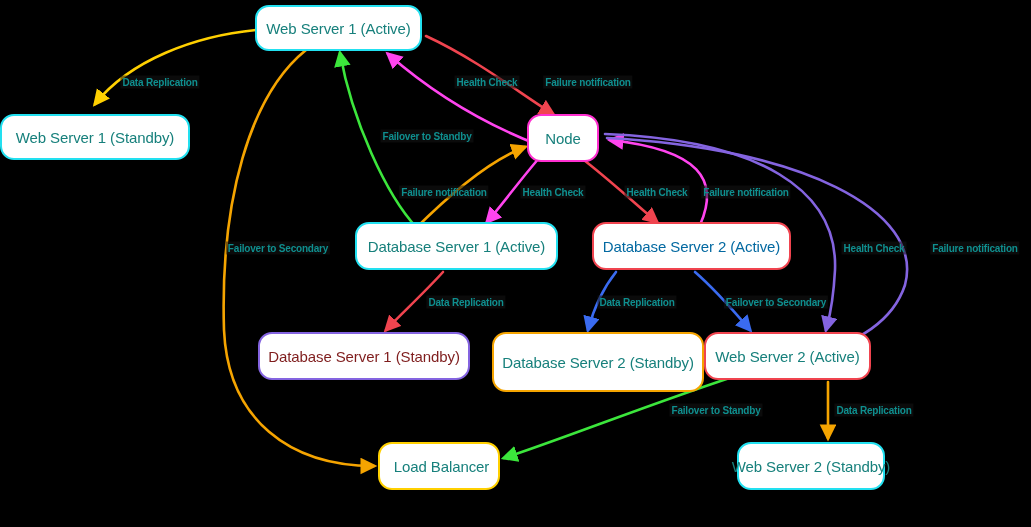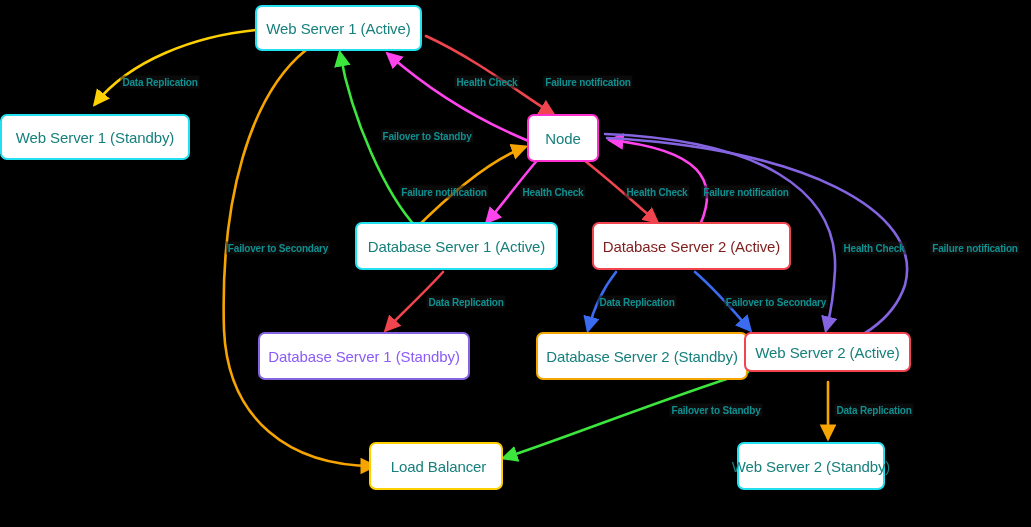--- a/index.html
+++ b/index.html
@@ -26,21 +26,21 @@
     top: 0;
     width: 1031px;
     height: 527px;
   }
   .node-box {
     position: absolute;
     box-sizing: border-box;
     background: #ffffff;
     border-style: solid;
     border-width: 2.5px;
-    border-radius: 7px;
+    border-radius: 14px;
     display: flex;
     align-items: center;
     justify-content: center;
     color: #17807c;
     font-size: 15px;
     font-family: "Liberation Sans", sans-serif;
     white-space: nowrap;
     padding: 0 14px;
     letter-spacing: -0.1px;
   }
@@ -103,25 +103,25 @@
         <path d="M 607 138 C 800 148 925 210 905 285 C 890 330 840 348 805 356" fill="none" stroke="#8464e0" stroke-width="2.6" stroke-linecap="round" marker-end="url(#m-purple)"></path>
         <path d="M 748 372 C 660 400 560 440 504 458" fill="none" stroke="#3ce63c" stroke-width="2.6" stroke-linecap="round" marker-end="url(#m-green)"></path>
         <path d="M 828 382 C 828 405 828 425 828 438" fill="none" stroke="#f5a400" stroke-width="2.6" stroke-linecap="round" marker-end="url(#m-orange)"></path>
       </g>
   </svg>
   <div id="node-container">
       <div class="node-box" style="left: 255px; top: 5px; width: 167px; height: 46px; border-color: rgb(34, 224, 240); color: rgb(23, 128, 124);">Web Server 1 (Active)</div>
       <div class="node-box" style="left: 0px; top: 114px; width: 190px; height: 46px; border-color: rgb(34, 224, 240); color: rgb(23, 128, 124); text-align: center;">Web Server 1 (Standby)</div>
       <div class="node-box" style="left: 527px; top: 114px; width: 72px; height: 48px; border-color: rgb(255, 47, 208); color: rgb(23, 128, 124);">Node</div>
       <div class="node-box" style="left: 355px; top: 222px; width: 203px; height: 48px; border-color: rgb(34, 224, 240); color: rgb(23, 128, 124);">Database Server 1 (Active)</div>
-      <div class="node-box" style="left: 592px; top: 222px; width: 199px; height: 48px; border-color: rgb(240, 68, 79); color: #7f1d1d;">Database Server 2 (Active)</div>
-      <div class="node-box" style="left: 258px; top: 332px; width: 212px; height: 48px; border-color: rgb(132, 100, 224); color: #8b5cf6;">Database Server 1 (Standby)</div>
-      <div class="node-box" style="left: 492px; top: 332px; width: 212px; height: 48px; border-color: rgb(245, 164, 0); color: rgb(23, 128, 124); margin-left: 44px;">Database Server 2 (Standby)</div>
-      <div class="node-box" style="left: 744px; top: 332px; width: 167px; height: 40px; border-color: rgb(240, 68, 79); color: rgb(23, 128, 124);">Web Server 2 (Active)</div>
-      <div class="node-box" style="left: 369px; top: 442px; width: 134px; height: 48px; border-color: rgb(255, 208, 0); color: rgb(23, 128, 124); padding-left: 19px;">Load Balancer</div>
+      <div class="node-box" style="left: 592px; top: 222px; width: 199px; height: 48px; border-color: rgb(240, 68, 79); color: #0369a1;">Database Server 2 (Active)</div>
+      <div class="node-box" style="left: 258px; top: 332px; width: 212px; height: 48px; border-color: rgb(132, 100, 224); color: #7f1d1d;">Database Server 1 (Standby)</div>
+      <div class="node-box" style="left: 492px; top: 332px; width: 212px; height: 60px; border-color: rgb(245, 164, 0); color: rgb(23, 128, 124);">Database Server 2 (Standby)</div>
+      <div class="node-box" style="left: 704px; top: 332px; width: 167px; height: 48px; border-color: rgb(240, 68, 79); color: rgb(23, 128, 124);">Web Server 2 (Active)</div>
+      <div class="node-box" style="left: 378px; top: 442px; width: 122px; height: 48px; border-color: rgb(255, 208, 0); color: rgb(23, 128, 124); padding-left: 19px;">Load Balancer</div>
       <div class="node-box" style="left: 737px; top: 442px; width: 148px; height: 48px; border-color: rgb(34, 224, 240); color: rgb(23, 128, 124);">Web Server 2 (Standby)</div>
     </div>
   <div id="label-container">
       <div class="edge-label" style="left: 160px; top: 82px; color: rgb(15, 143, 143);">Data Replication</div>
       <div class="edge-label" style="left: 278px; top: 248px; color: rgb(15, 143, 143);">Failover to Secondary</div>
       <div class="edge-label" style="left: 427px; top: 136px; color: rgb(15, 143, 143);">Failover to Standby</div>
       <div class="edge-label" style="left: 487px; top: 82px; color: rgb(15, 143, 143);">Health Check</div>
       <div class="edge-label" style="left: 588px; top: 82px; color: rgb(15, 143, 143);">Failure notification</div>
       <div class="edge-label" style="left: 444px; top: 192px; color: rgb(15, 143, 143);">Failure notification</div>
       <div class="edge-label" style="left: 553px; top: 192px; color: rgb(15, 143, 143);">Health Check</div>

